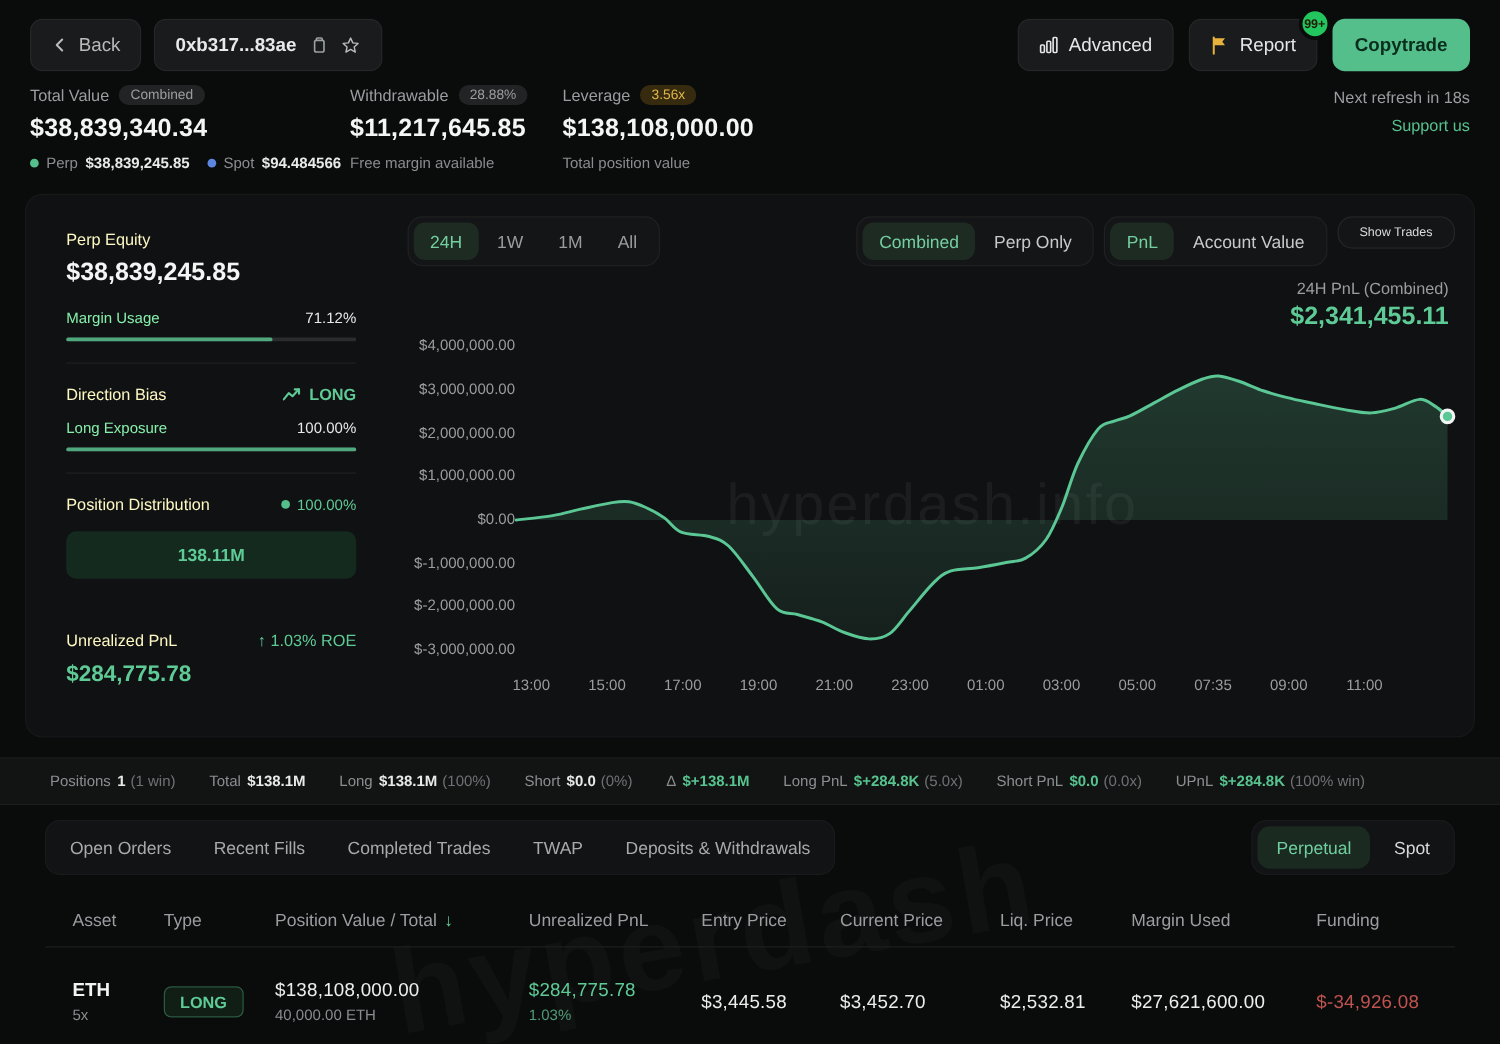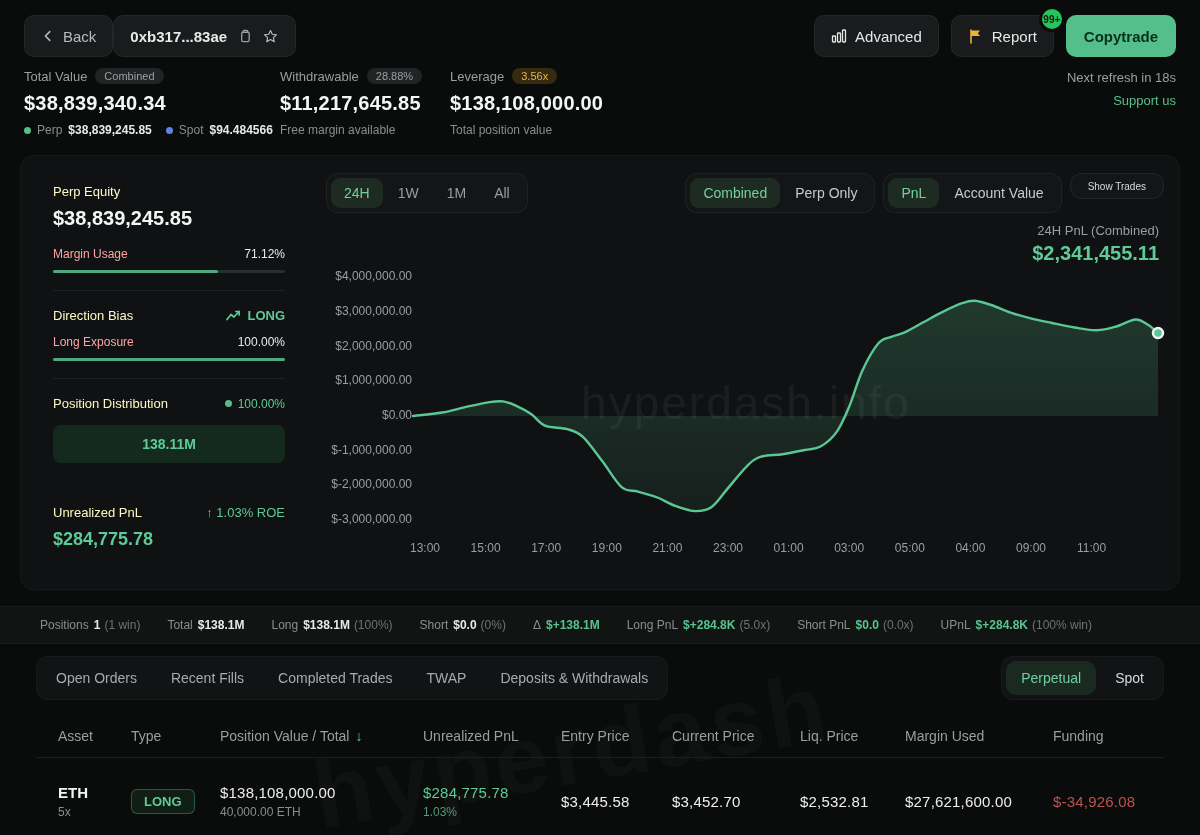--- a/index.html
+++ b/index.html
@@ -13,21 +13,21 @@
 
   
   #header { position:absolute; top:14px; left:24px; right:24px; height:44px; display:flex; align-items:center; }
   .pill-btn {
     display:flex; align-items:center; gap:8px;
     background:#1a1b1c; border:1px solid rgba(255,255,255,0.05);
     border-radius:10px; height:42px; padding:0 16px;
     font-size:15px; color:#c9cccd; cursor:pointer;
   }
   #back-btn { color:#b9bcbe; }
-  #address-pill { color:#e8eaea; font-weight:600; gap:10px; }
+  #address-pill { margin-left:10px; color:#e8eaea; font-weight:600; gap:10px; }
   #header-right { margin-left:auto; display:flex; align-items:center; gap:12px; }
   #report-btn { position:relative; }
   #report-badge {
     position:absolute; top:-10px; right:-12px;
     background:#22c55e; color:#241a05; font-size:10px; font-weight:700;
     width:26px; height:26px; border-radius:50%;
     display:flex; align-items:center; justify-content:center;
     border:3px solid #0a0b0b;
   }
   #copytrade-btn {
@@ -54,21 +54,21 @@
 
   
   #main-card {
     position:absolute; top:155px; left:20px; right:20px; height:435px;
     background:#101112; border:1px solid rgba(255,255,255,0.03); border-radius:14px;
   }
   
   #left-panel { position:absolute; left:32px; top:28px; width:232px; }
   .lp-row { display:flex; justify-content:space-between; align-items:center; }
   .lp-label { font-size:13px; color:#fef9c3; }
-  .lp-label-sm { font-size:12px; color:#fca5a5; }
+  .lp-label-sm { font-size:12px; color:#86efac; }
   .lp-big { font-size:20px; font-weight:700; color:#f4f5f5; margin-top:8px; }
   .bar-track { width:100%; height:3px; background:#2a2c2d; border-radius:2px; margin-top:9px; }
   .bar-fill { height:3px; background:#4fa87e; border-radius:2px; }
   .lp-divider { height:1px; background:#1e2021; margin:17px 0; }
   .green-text { color:#5ecb96; }
   .lp-value { font-size:12px; color:#e8eaea; }
   #direction-bias-value { display:flex; align-items:center; gap:6px; font-size:13px; font-weight:600; color:#5ecb96; }
   #distribution-value { display:flex; align-items:center; gap:6px; font-size:12px; color:#5ecb96; }
   #distribution-box {
     margin-top:14px; background:#152a1f; border-radius:8px; height:38px;
@@ -317,21 +317,21 @@
   <div id="x-axis">
       <div class="x-tick" style="left: 374px;">13:00</div>
       <div class="x-tick" style="left: 434.6px;">15:00</div>
       <div class="x-tick" style="left: 495.2px;">17:00</div>
       <div class="x-tick" style="left: 555.8px;">19:00</div>
       <div class="x-tick" style="left: 616.4px;">21:00</div>
       <div class="x-tick" style="left: 677px;">23:00</div>
       <div class="x-tick" style="left: 737.6px;">01:00</div>
       <div class="x-tick" style="left: 798.2px;">03:00</div>
       <div class="x-tick" style="left: 858.8px;">05:00</div>
-      <div class="x-tick" style="left: 919.4px;">04:00</div>
+      <div class="x-tick" style="left: 919.4px;">07:35</div>
       <div class="x-tick" style="left: 980px;">09:00</div>
       <div class="x-tick" style="left: 1040.6px;">11:00</div>
     </div>
   <svg id="chart-svg" width="790" height="300" viewBox="0 0 790 300">
     <defs>
       <linearGradient id="areaGrad" x1="0" y1="0" x2="0" y2="1">
         <stop offset="0%" stop-color="#5bc795" stop-opacity="0.22"></stop>
         <stop offset="100%" stop-color="#5bc795" stop-opacity="0.08"></stop>
       </linearGradient>
     </defs>

